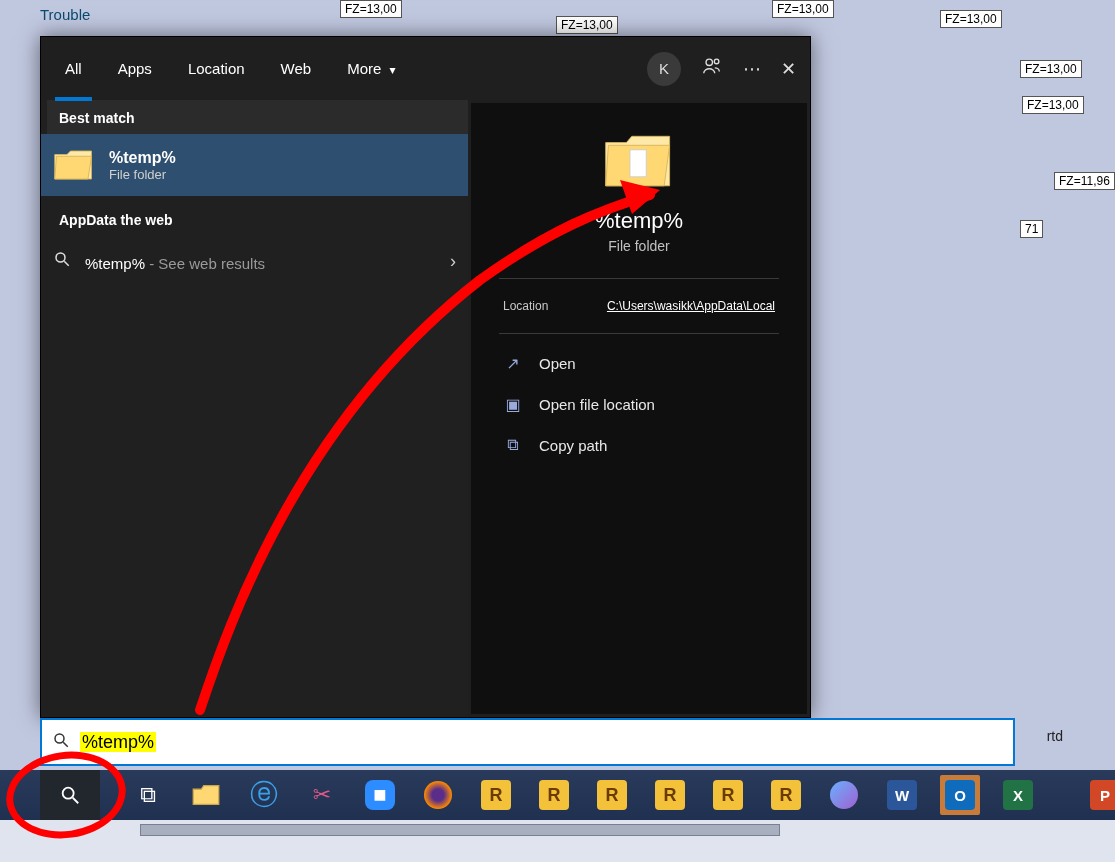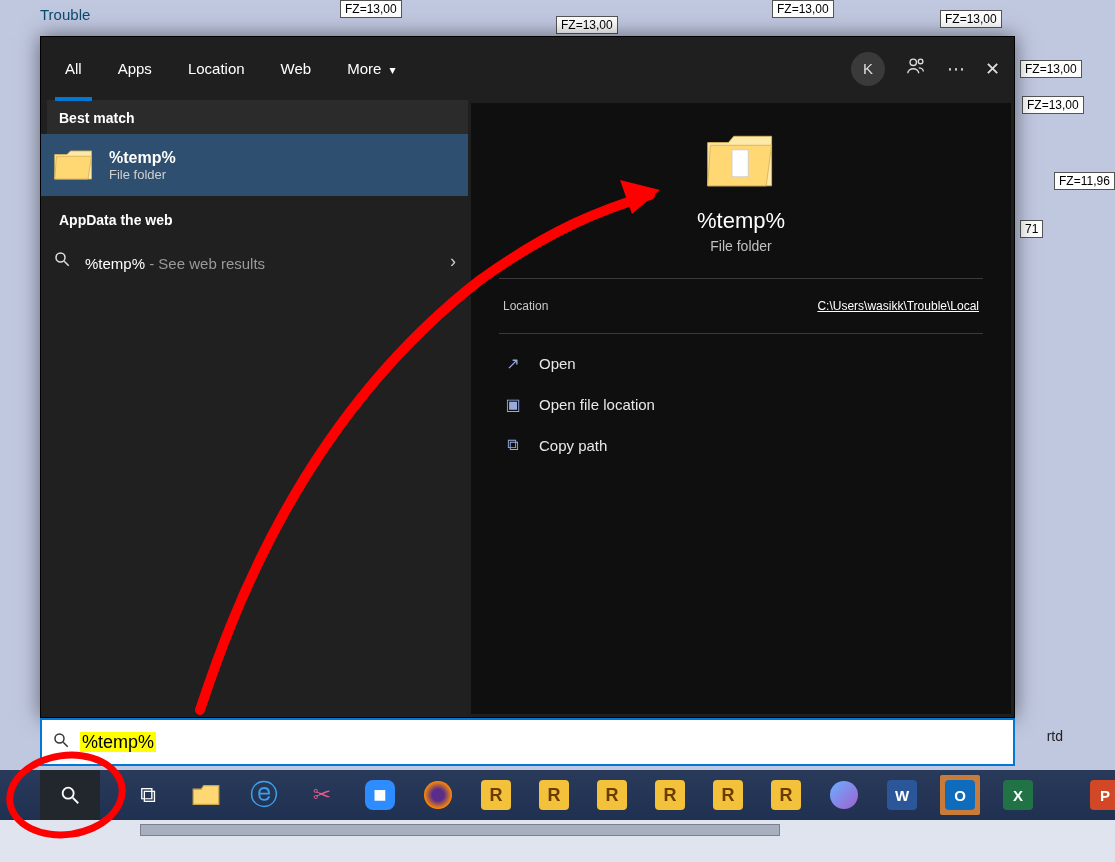--- a/index.html
+++ b/index.html
@@ -23,21 +23,21 @@
   .bg-word {
     position: absolute;
     font-size: 15px;
     color: #0c4a6e;
   }
 
   
   .search-panel {
     position: absolute;
     left: 40px; top: 36px;
-    width: 975px; height: 682px;
+    width: 771px; height: 682px;
     background: #1f1f1f;
     color: #fff;
     border: 1px solid #000;
     box-shadow: 0 0 20px rgba(0,0,0,.5);
     display: flex;
     flex-direction: column;
   }
   .tabs-row {
     height: 63px;
     display: flex;
@@ -315,21 +315,21 @@
             <path d="M6 15 L74 15 L68 60 L3 60 Z" fill="#ffd873" stroke="#d6b45a"></path>
             <rect x="30" y="20" width="18" height="30" fill="#fff" stroke="#ccc"></rect>
           </svg>
         </div>
         <div class="preview-title">%temp%</div>
         <div class="preview-subtitle">File folder</div>
       </div>
       <div class="divider"></div>
       <div class="location-row">
         <span class="label">Location</span>
-        <span class="path">C:\Users\wasikk\Trouble\Local</span>
+        <span class="path">C:\Users\wasikk\AppData\Local</span>
       </div>
       <div class="divider"></div>
       <div class="actions">
         <div class="action">
           <span class="aicon">↗</span>
           <span>Open</span>
         </div>
         <div class="action">
           <span class="aicon">▣</span>
           <span>Open file location</span>

